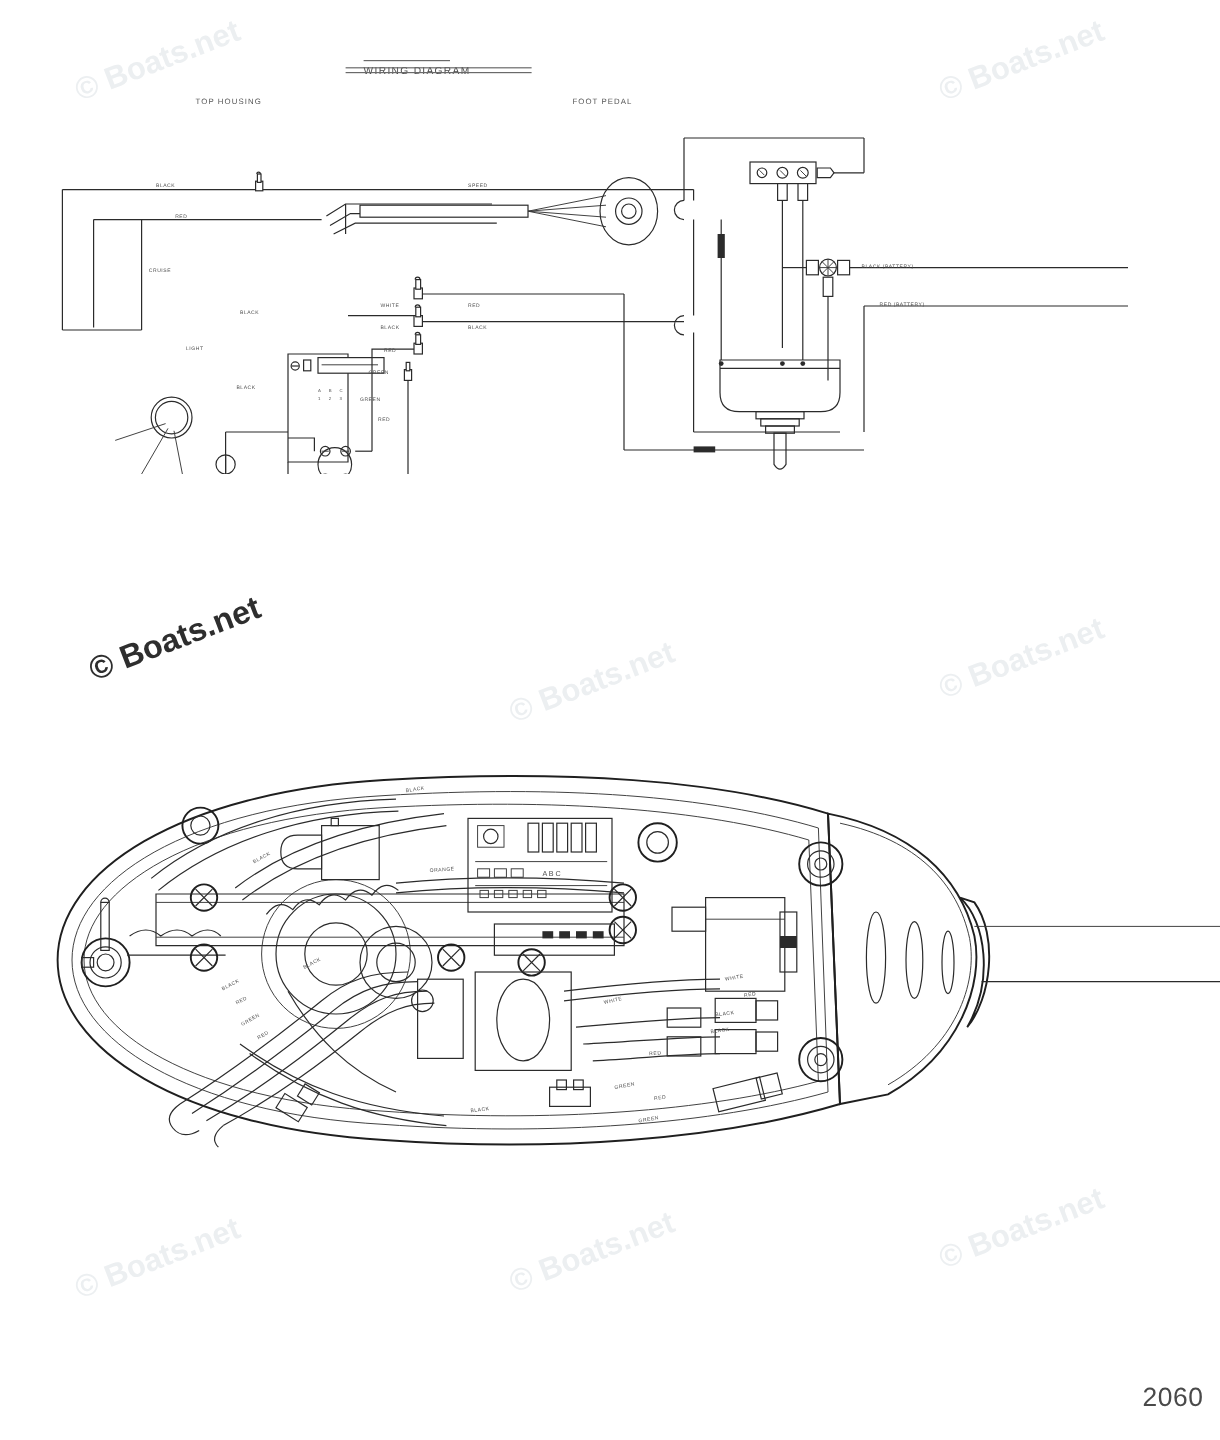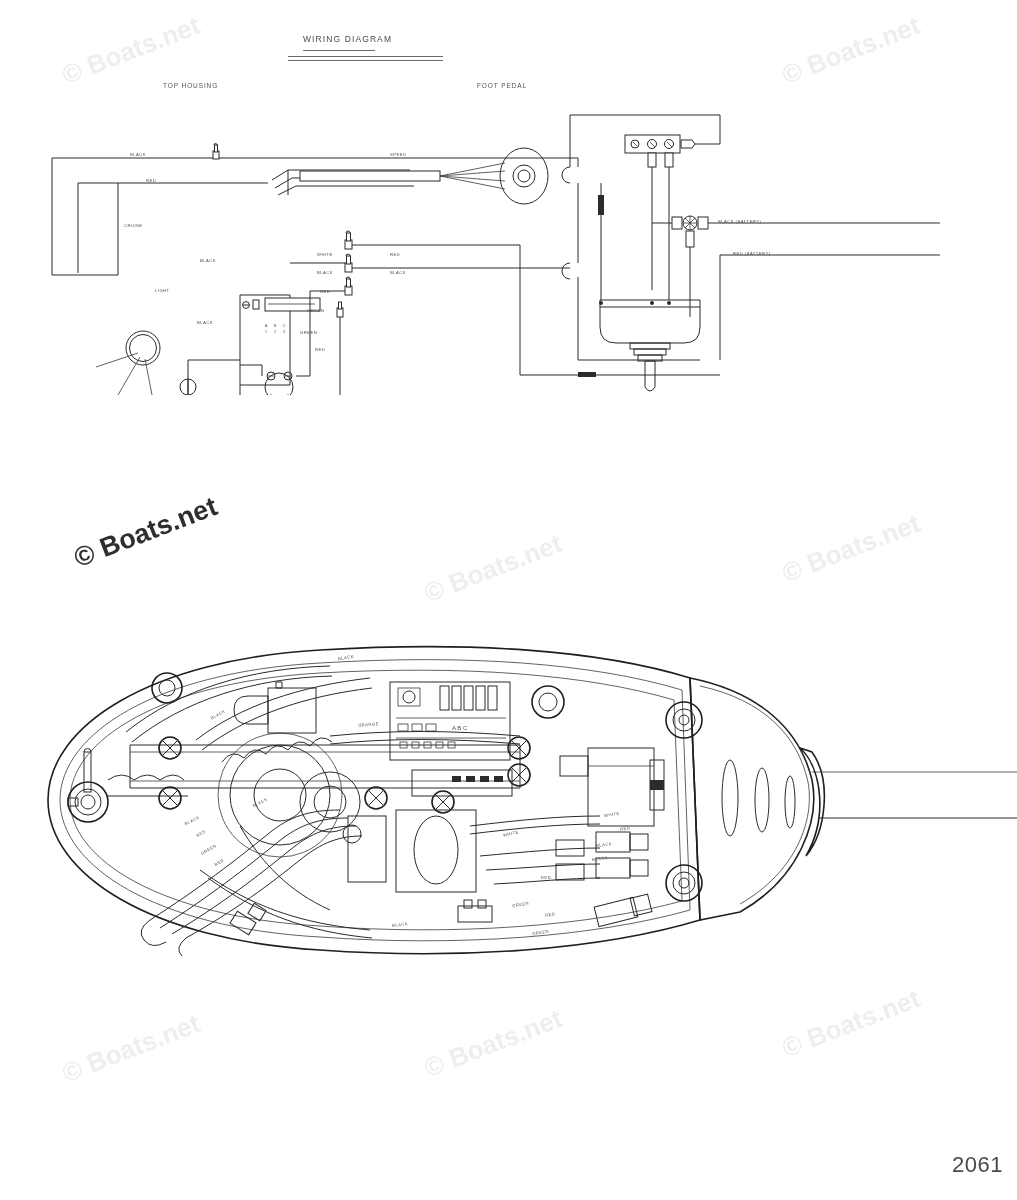--- a/index.html
+++ b/index.html
@@ -62,21 +62,21 @@
 <div class="page">
 
   <div class="wm wm-faint" style="left:58px;top:62px;font-size:26px;transform:rotate(-21deg);">© Boats.net</div>
   <div class="wm wm-faint" style="left:778px;top:62px;font-size:26px;transform:rotate(-21deg);">© Boats.net</div>
   <div class="wm wm-faint" style="left:420px;top:580px;font-size:26px;transform:rotate(-21deg);">© Boats.net</div>
   <div class="wm wm-faint" style="left:778px;top:560px;font-size:26px;transform:rotate(-21deg);">© Boats.net</div>
   <div class="wm wm-faint" style="left:58px;top:1060px;font-size:26px;transform:rotate(-21deg);">© Boats.net</div>
   <div class="wm wm-faint" style="left:420px;top:1055px;font-size:26px;transform:rotate(-21deg);">© Boats.net</div>
   <div class="wm wm-faint" style="left:778px;top:1035px;font-size:26px;transform:rotate(-21deg);">© Boats.net</div>
 
-  <div class="title-wrap" style="left:303px;top:34px;width:146px;">
+  <div class="title-wrap" style="left:303px;top:54px;width:146px;">
     <div class="title-txt">WIRING DIAGRAM</div>
   </div>
   <div class="ln lnh" style="left:303px;top:50px;width:72px;height:1px;background:#6a6a6a;"></div>
   <div class="ln lnh" style="left:288px;top:56px;width:155px;height:1px;background:#6a6a6a;"></div>
   <div class="ln lnh" style="left:288px;top:60px;width:155px;height:1px;background:#6a6a6a;"></div>
 
   <div class="sec-label" style="left:163px;top:82px;">TOP HOUSING</div>
   <div class="sec-label" style="left:477px;top:82px;">FOOT PEDAL</div>
 
   <svg style="position:absolute;left:0;top:95px;" width="1017" height="300" viewBox="0 0 1017 300">
@@ -456,14 +456,14 @@
   <div class="wlabel" style="left:592px;top:856px;transform:rotate(-7deg);">BLACK</div>
   <div class="wlabel" style="left:596px;top:842px;transform:rotate(-7deg);">BLACK</div>
   <div class="wlabel" style="left:620px;top:826px;transform:rotate(-9deg);">RED</div>
   <div class="wlabel" style="left:512px;top:902px;transform:rotate(-10deg);">GREEN</div>
   <div class="wlabel" style="left:532px;top:930px;transform:rotate(-10deg);">GREEN</div>
   <div class="wlabel" style="left:545px;top:912px;transform:rotate(-8deg);">RED</div>
   <div class="wlabel" style="left:392px;top:922px;transform:rotate(-7deg);">BLACK</div>
   <div class="wlabel" style="left:604px;top:812px;transform:rotate(-10deg);">WHITE</div>
   <div class="wlabel" style="left:252px;top:800px;transform:rotate(-28deg);">BLACK</div>
 
-  <div class="pageno">2061</div>
+  <div class="pageno">2060</div>
 </div>
 
 </body></html>

